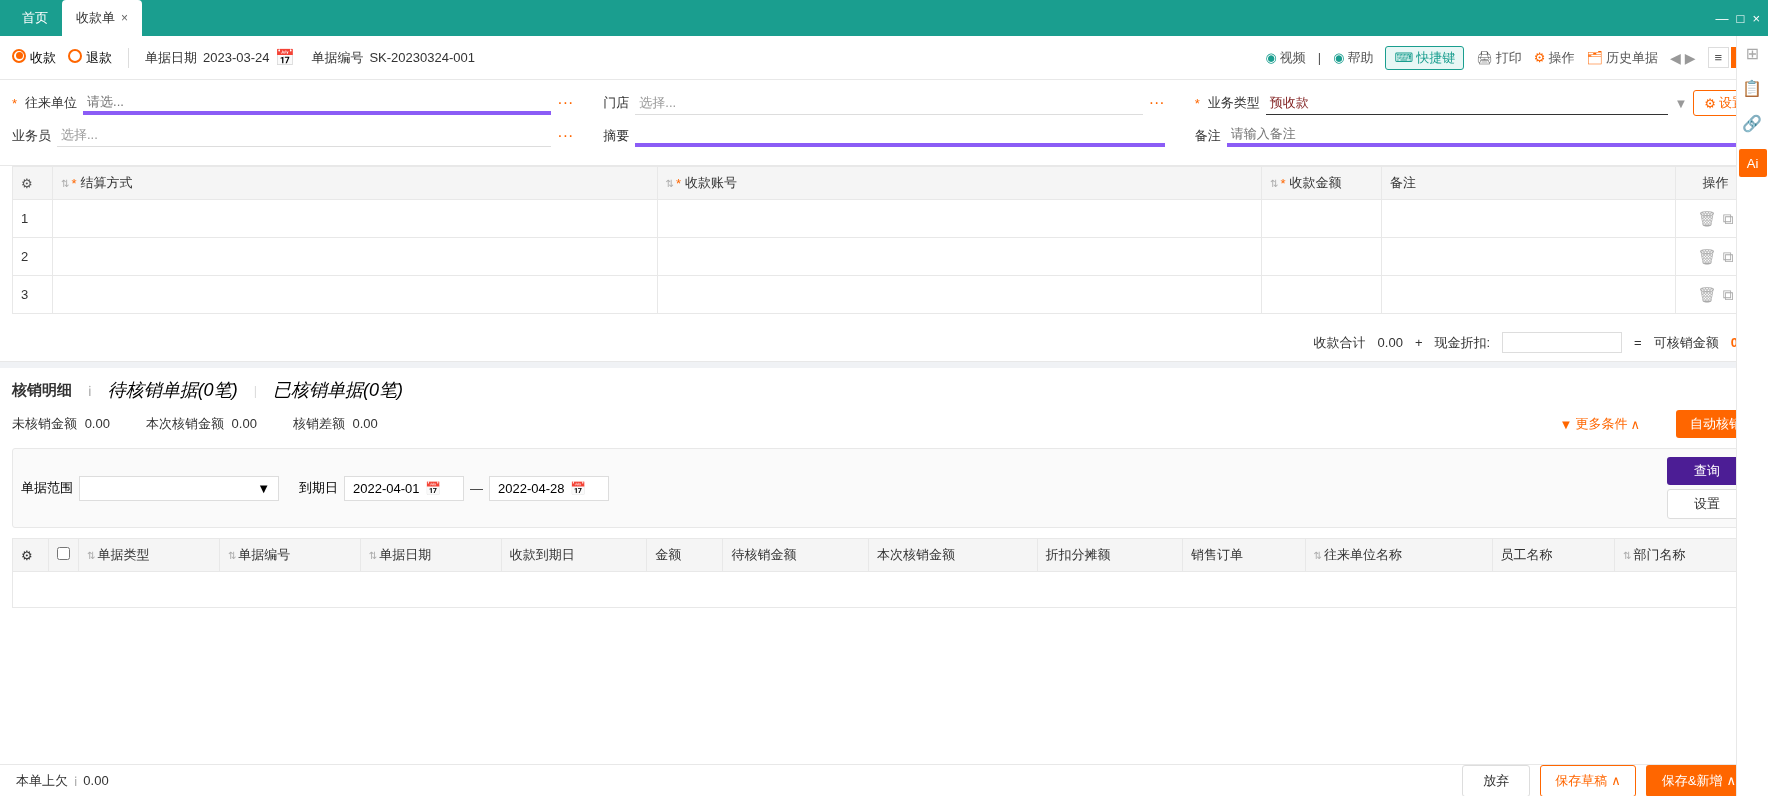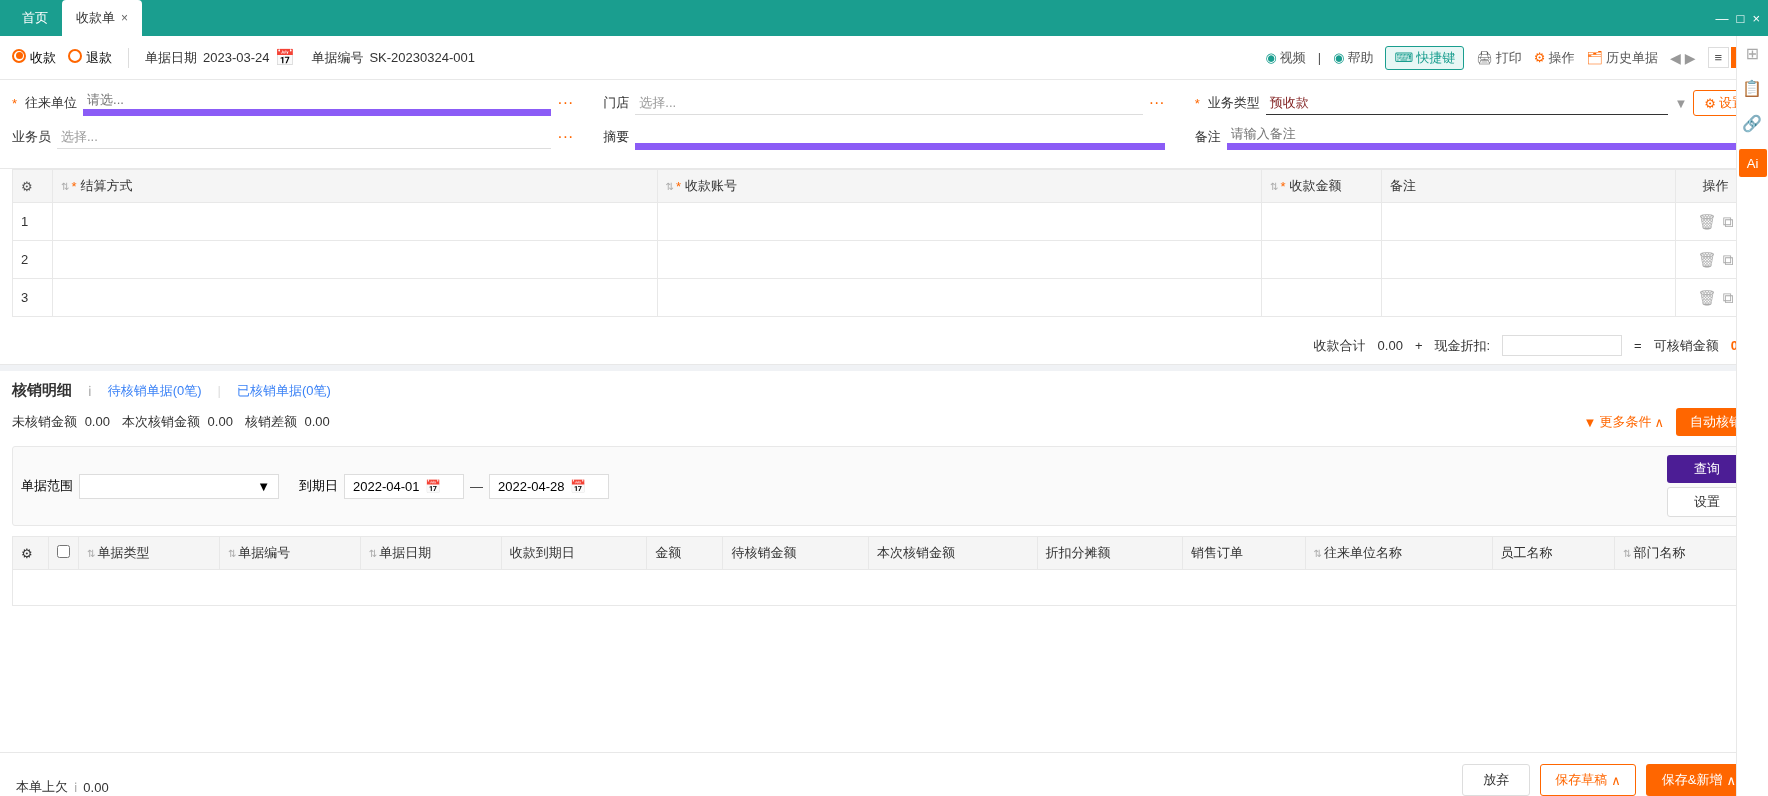--- a/index.html
+++ b/index.html
@@ -174,21 +174,21 @@
       flex: 1;
     }
     .form-field-label {
       color: #333;
       white-space: nowrap;
       min-width: fit-content;
     }
     .required { color: #f60; margin-right: 2px; }
     .form-input {
       border: none;
-      border-bottom: 7px solid #8b5cf6;
+      border-bottom: 4px solid #8b5cf6;
       outline: none;
       padding: 2px 4px;
       color: #a16207;
       min-width: 200px;
       flex: 1;
     }
     .dots-btn {
       color: #f60;
       cursor: pointer;
       font-size: 16px;
@@ -290,29 +290,30 @@
       font-size: 15px;
       font-weight: bold;
       color: #333;
     }
     .info-icon {
       color: #aaa;
       cursor: pointer;
       font-size: 14px;
     }
     .verify-tab {
-      color: #3b82f6;
-      cursor: pointer;
-      font-size: 13px;
+      color: #000000;
+      cursor: pointer;
+      font-size: 18px;
+      font-style: italic;
     }
     .verify-tab-sep { color: #ddd; }
     .verify-stats {
       display: flex;
       align-items: center;
-      gap: 12px;
+      gap: 36px;
       margin-bottom: 10px;
       color: #333;
     }
     .auto-btn {
       background: #f60;
       color: white;
       border: none;
       padding: 5px 14px;
       border-radius: 3px;
       cursor: pointer;
@@ -404,25 +405,25 @@
       padding: 6px 8px;
       border: 1px solid #e8e8e8;
     }
 
     
     .bottom-bar {
       position: fixed;
       bottom: 0;
       left: 0;
       right: 0;
-      height: 44px;
+      height: 32px;
       background: white;
       border-top: 1px solid #e8e8e8;
       display: flex;
-      align-items: flex-end;
+      align-items: center;
       padding: 0 16px;
       gap: 12px;
     }
     .bottom-info {
       display: flex;
       align-items: center;
       gap: 6px;
       color: #333;
     }
     .bottom-btns {

